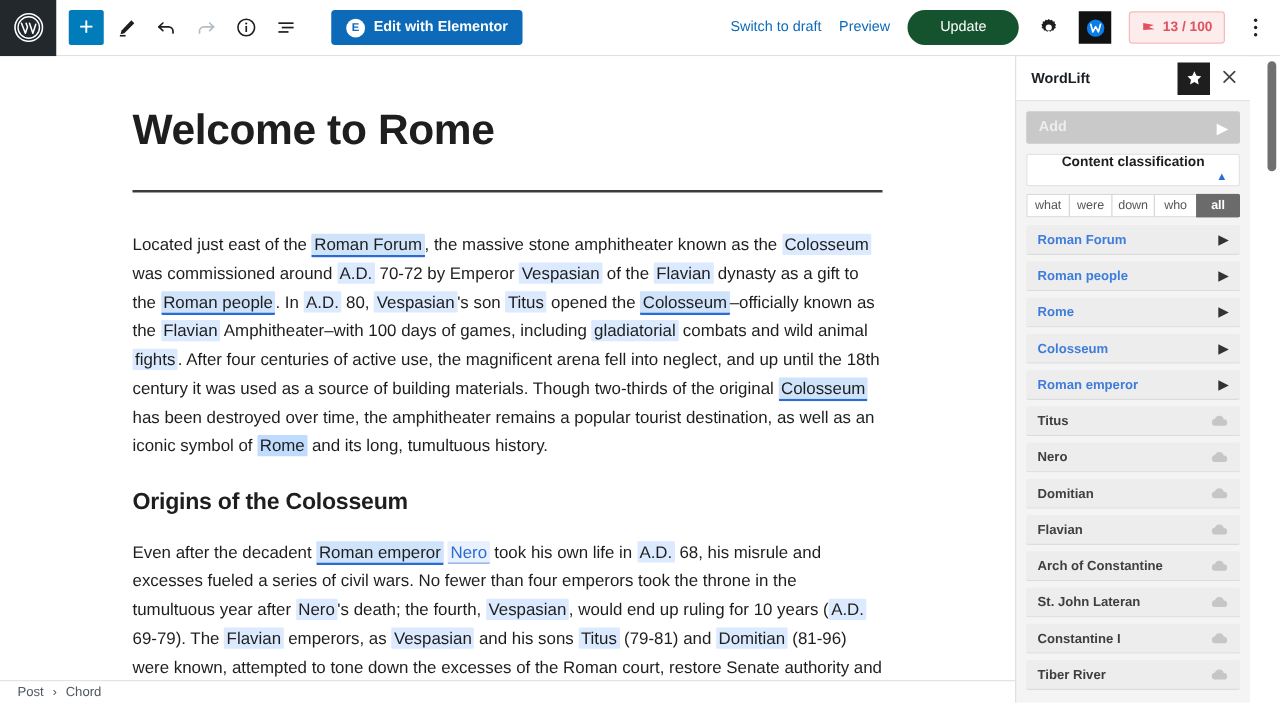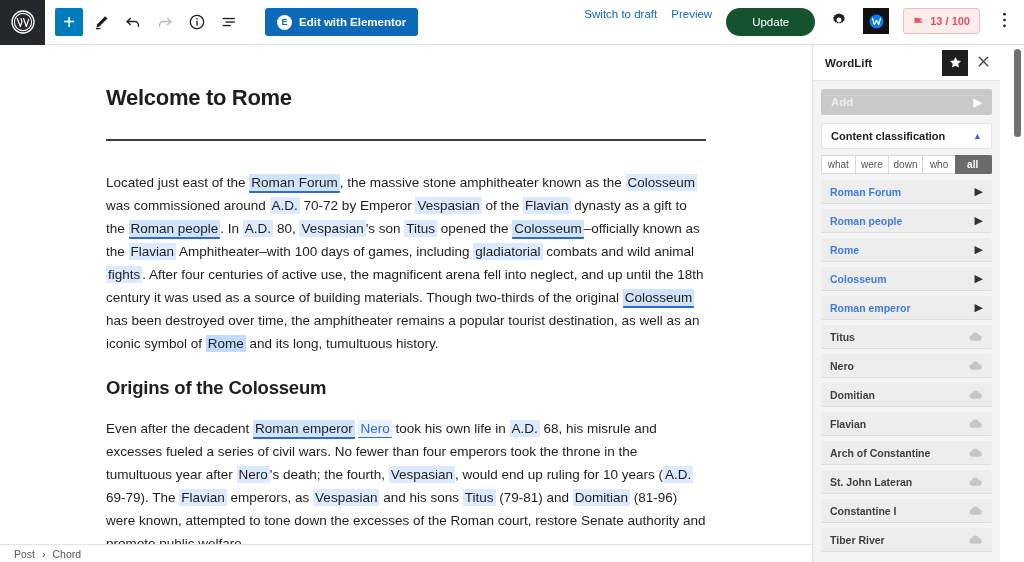--- a/index.html
+++ b/index.html
@@ -54,21 +54,21 @@
   .el-badge {
     width: 15px; height: 15px; border-radius: 50%;
     background: #fff; color: #0d6ab8;
     font-size: 9px; font-weight: bold;
     display: flex; align-items: center; justify-content: center;
     flex: 0 0 15px;
   }
 
   .tb-right {
     margin-left: auto;
-    display: flex; align-items: flex-start; gap: 14px;
+    display: flex; align-items: center; gap: 14px;
     padding-right: 10px;
   }
   .link-btn {
     background: none; border: none; cursor: pointer;
     color: #0d6ab8; font-size: 11.5px;
   }
   .update-btn {
     background: #14532d; color: #fff;
     border: none; border-radius: 14px;
     height: 28px; padding: 0 26px;
@@ -98,21 +98,21 @@
   
   .editor {
     position: absolute; top: 45px; left: 0;
     width: 812px; height: 499px;
     background: #fff;
     overflow: hidden;
   }
   .editor-inner { padding: 40px 106px 0 106px; }
 
   h1.post-title {
-    font-size: 22px; font-weight: bold;
+    font-size: 34px; font-weight: bold;
     color: #1e1e1e; letter-spacing: -0.3px;
     margin-bottom: 28px;
   }
   .separator {
     border: none; border-top: 2px solid #3c3c3c;
     margin-bottom: 30px; width: 100%;
   }
   p.body, h2.sec-title { color: #1e1e1e; }
   p.body {
     font-size: 13.5px; line-height: 23px;
@@ -191,39 +191,40 @@
   }
   .add-bar .arrow { margin-left: auto; color: #fff; font-size: 11px; }
 
   .panel-head {
     background: #fff; border: 1px solid #e4e4e4;
     height: 26px; border-radius: 2px;
     display: flex; align-items: center;
     padding: 0 9px; cursor: pointer;
     font-size: 11px; font-weight: bold; color: #1e1e1e;
     margin-bottom: 6px;
+    flex-direction: column;
   }
   .panel-head .chev { margin-left: auto; color: #2b6cd4; font-size: 9px; }
 
   .filter-tabs {
     display: flex; margin-bottom: 6px;
     border-radius: 2px; overflow: hidden;
   }
   .f-tab {
     flex: 1;
     height: 19px;
     background: #fff;
     border: 1px solid #d8d8d8;
     border-right: none;
     font-size: 10px; color: #555;
     display: flex; align-items: center; justify-content: center;
     cursor: pointer;
     text-align: center;
   }
-  .f-tab:last-child { border-right: 3px solid #404040; }
+  .f-tab:last-child { border-right: 1px solid #404040; }
   .f-tab.active { background: #6b6b6b; color: #fff; border-color: #6b6b6b; font-weight: bold; }
 
   .ent-list { display: flex; flex-direction: column; gap: 5px; }
   .ent-item {
     background: #ededed;
     border-bottom: 1px solid #dcdcdc;
     height: 24px; border-radius: 2px;
     display: flex; align-items: center;
     padding: 0 9px; cursor: pointer;
     font-size: 10.5px;

